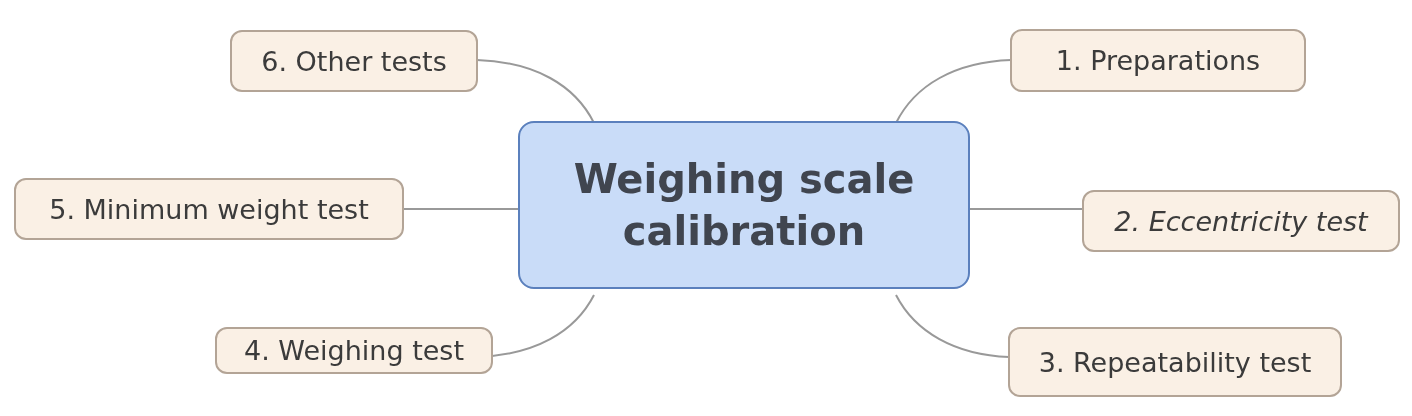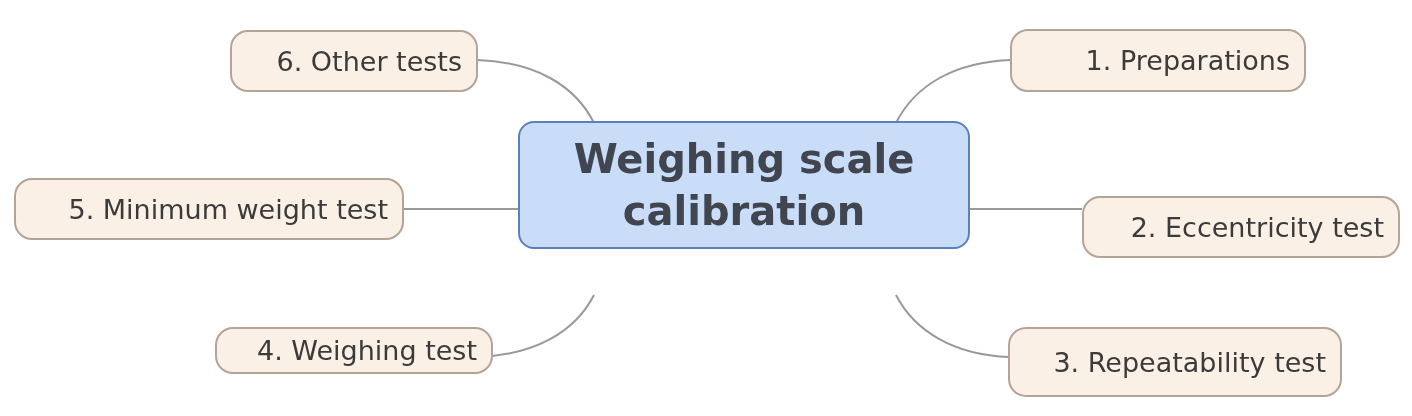--- a/index.html
+++ b/index.html
@@ -32,44 +32,43 @@
     display: flex;
     align-items: center;
     justify-content: center;
     text-align: center;
     box-sizing: border-box;
     cursor: pointer;
   }
   .node.branch {
     background: var(--branch-fill, #faf0e5);
     border: 2px solid var(--branch-border, #b3a496);
-    border-radius: 18px;
+    border-radius: 12px;
     font-size: 27px;
     color: var(--branch-text, #3b3b3b);
     padding: 4px 14px;
     white-space: nowrap;
-    justify-content: flex-end;
   }
   .node.center {
     background: var(--center-fill, #c9dcf8);
     border: 2px solid var(--center-border, #5b80bd);
     border-radius: 16px;
     font-size: 40px;
     font-weight: 600;
     line-height: 1.3;
     color: var(--center-text, #40454f);
     padding: 0 28px;
   }
 
   
-  .n-center        { left: 518px;  top: 121px; width: 452px; height: 128px; }
+  .n-center        { left: 518px;  top: 121px; width: 452px; height: 168px; }
   .n-other-tests   { left: 230px;  top: 30px;  width: 248px; height: 62px; }
   .n-preparations  { left: 1010px; top: 29px;  width: 296px; height: 63px; }
   .n-min-weight    { left: 14px;   top: 178px; width: 390px; height: 62px; }
-  .n-eccentricity  { left: 1082px; top: 196px; width: 318px; height: 62px; }
+  .n-eccentricity  { left: 1082px; top: 190px; width: 318px; height: 62px; font-style: italic; }
   .n-weighing      { left: 215px;  top: 327px; width: 278px; height: 47px; }
   .n-repeatability { left: 1008px; top: 327px; width: 334px; height: 70px; }
 </style>
 </head>
 <body>
 
 <div class="canvas">
 
   <svg class="connectors" width="1412" height="416" viewBox="0 0 1412 416" aria-hidden="true">
     <path d="M 477 60 C 535 62 575 85 594 123"></path>

